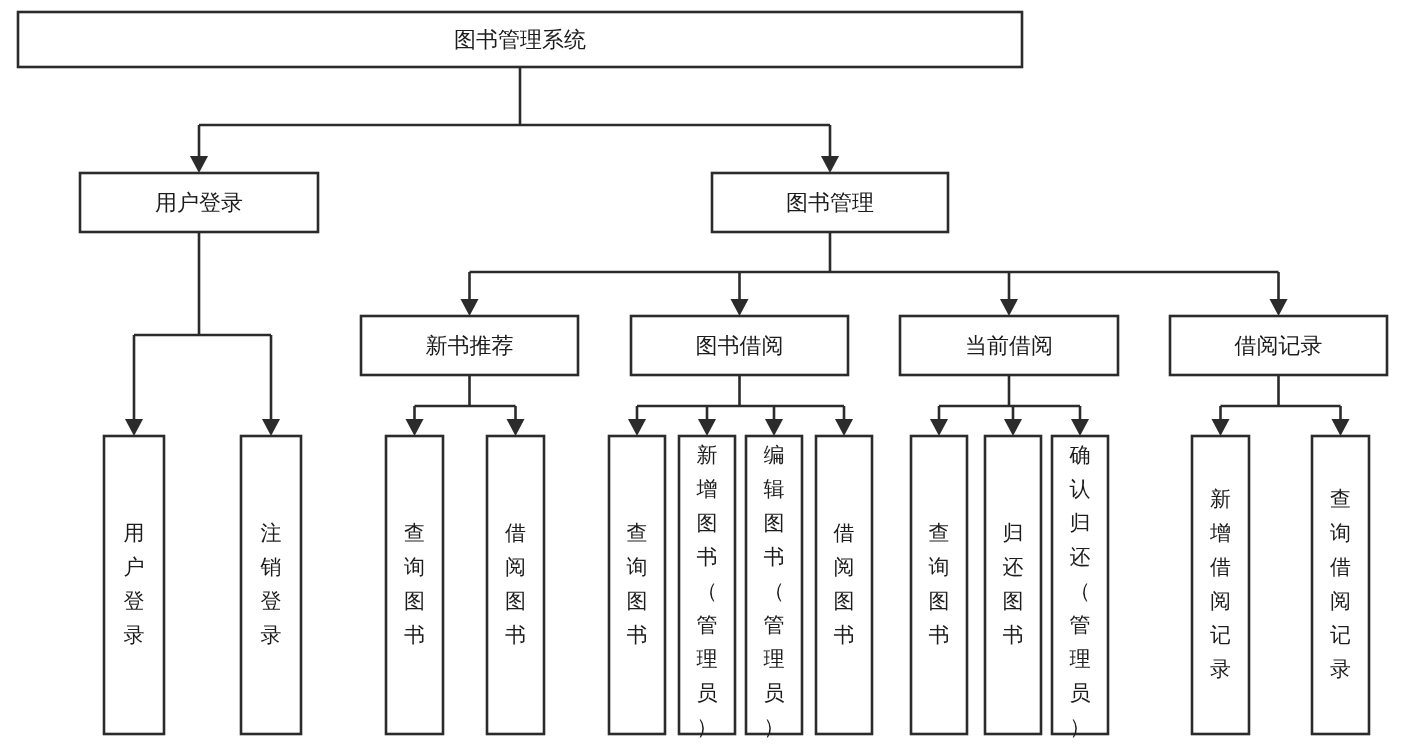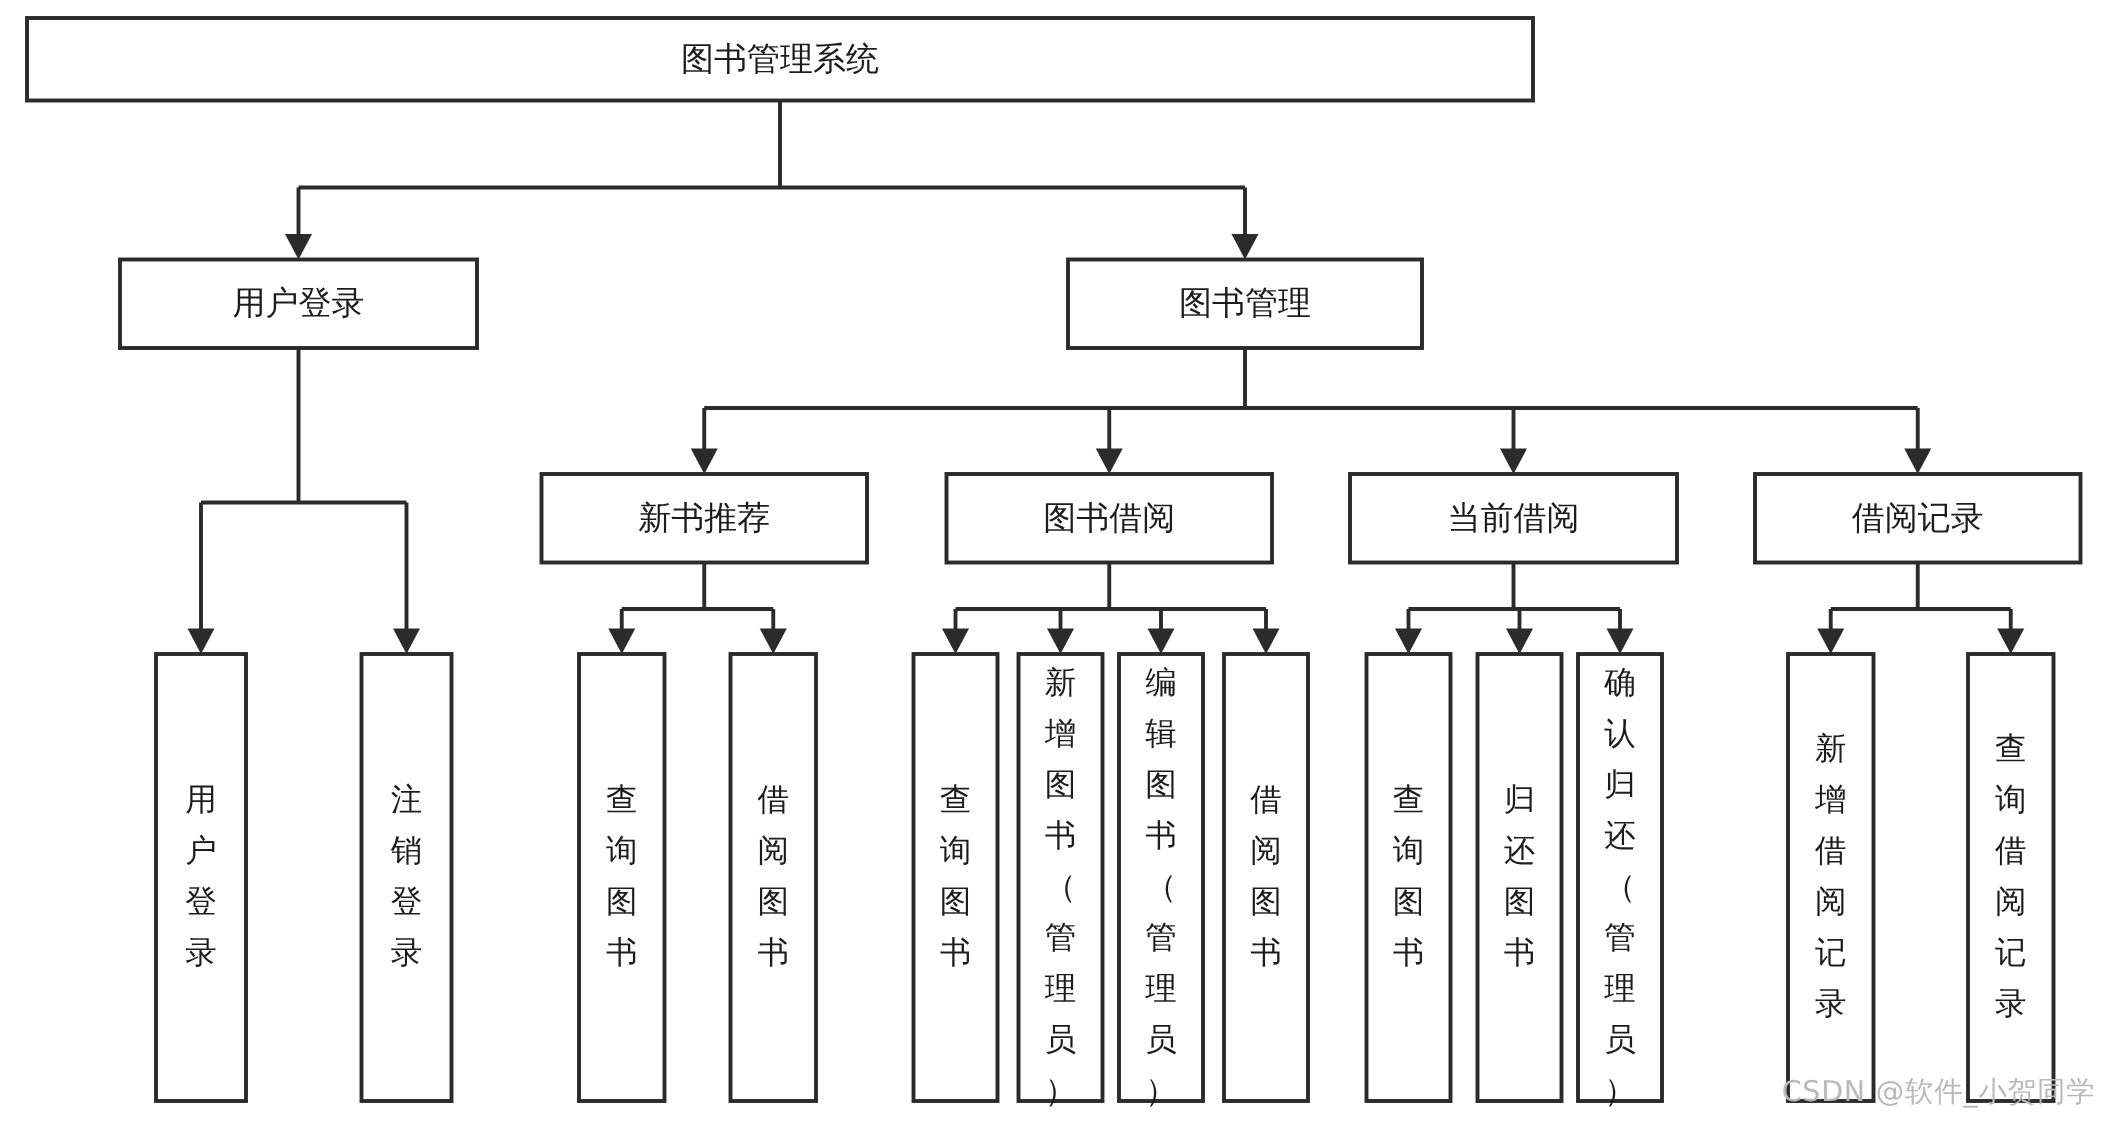--- a/index.html
+++ b/index.html
@@ -206,15 +206,14 @@
           <rect x="1192" y="436" width="57" height="298" class="node-box"></rect>
           <text x="1220.5" class="node-label-v"><tspan x="1220.5" y="506">新</tspan><tspan x="1220.5" y="540">增</tspan><tspan x="1220.5" y="574">借</tspan><tspan x="1220.5" y="608">阅</tspan><tspan x="1220.5" y="642">记</tspan><tspan x="1220.5" y="676">录</tspan></text>
         </g>
         <g>
           <rect x="1312" y="436" width="57" height="298" class="node-box"></rect>
           <text x="1340.5" class="node-label-v"><tspan x="1340.5" y="506">查</tspan><tspan x="1340.5" y="540">询</tspan><tspan x="1340.5" y="574">借</tspan><tspan x="1340.5" y="608">阅</tspan><tspan x="1340.5" y="642">记</tspan><tspan x="1340.5" y="676">录</tspan></text>
         </g>
       </g>
   </svg>
 
-  <div class="watermark">CSDN @软件_小贺同学</div>
 
 </div>
 
 </body></html>

